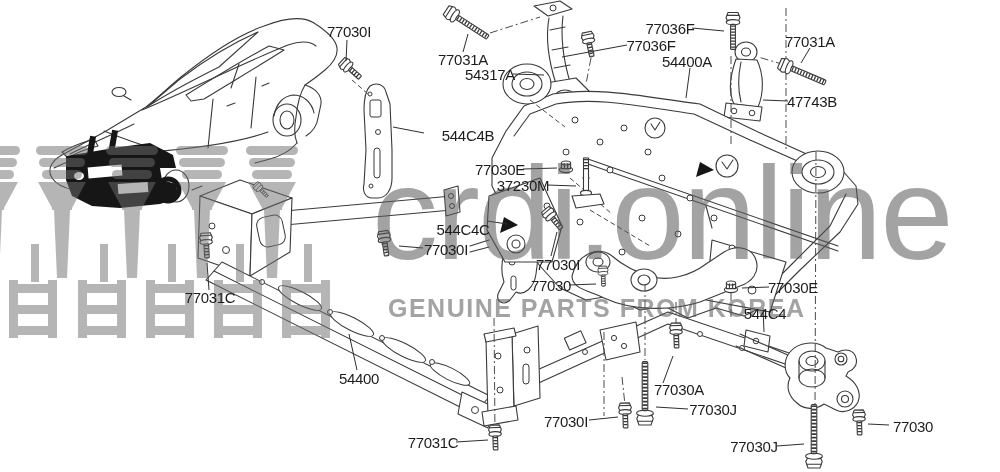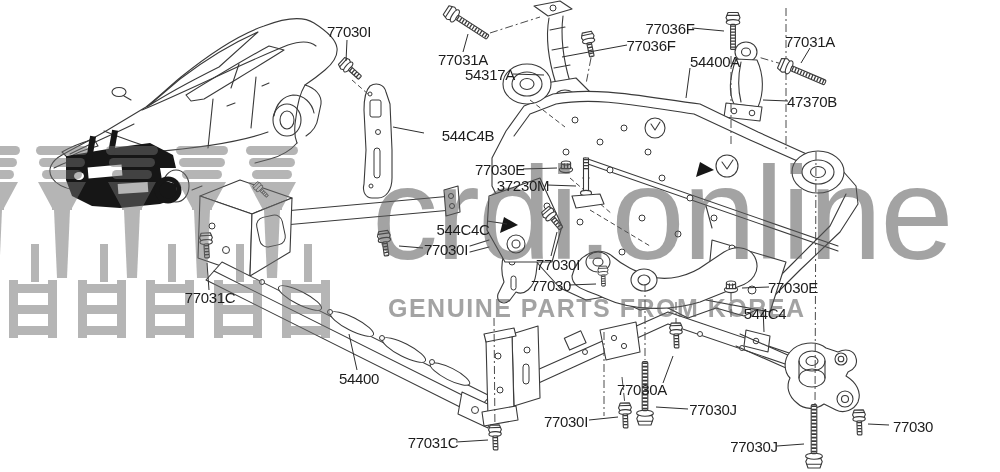--- a/index.html
+++ b/index.html
@@ -379,35 +379,35 @@
 
   <div class="wm wm-brand">crdi.online</div>
   <div class="wm wm-tag">GENUINE PARTS FROM KOREA</div>
 
   <div>
     <span class="plabel" style="left:349px;top:31px">77030I</span>
     <span class="plabel" style="left:463px;top:59px">77031A</span>
     <span class="plabel" style="left:490px;top:74px">54317A</span>
     <span class="plabel" style="left:670px;top:28px">77036F</span>
     <span class="plabel" style="left:651px;top:45px">77036F</span>
-    <span class="plabel" style="left:715px;top:61px">54400A</span>
+    <span class="plabel" style="left:687px;top:61px">54400A</span>
     <span class="plabel" style="left:810px;top:41px">77031A</span>
-    <span class="plabel" style="left:812px;top:101px">47370B</span>
+    <span class="plabel" style="left:812px;top:101px">47743B</span>
     <span class="plabel" style="left:468px;top:135px">544C4B</span>
     <span class="plabel" style="left:500px;top:169px">77030E</span>
     <span class="plabel" style="left:523px;top:185px">37230M</span>
     <span class="plabel" style="left:463px;top:229px">544C4C</span>
     <span class="plabel" style="left:446px;top:249px">77030I</span>
     <span class="plabel" style="left:558px;top:264px">77030I</span>
     <span class="plabel" style="left:551px;top:285px">77030</span>
     <span class="plabel" style="left:793px;top:287px">77030E</span>
     <span class="plabel" style="left:765px;top:313px">544C4</span>
     <span class="plabel" style="left:210px;top:297px">77031C</span>
     <span class="plabel" style="left:359px;top:378px">54400</span>
-    <span class="plabel" style="left:642px;top:389px">77030A</span>
+    <span class="plabel" style="left:679px;top:389px">77030A</span>
     <span class="plabel" style="left:713px;top:409px">77030J</span>
     <span class="plabel" style="left:566px;top:421px">77030I</span>
     <span class="plabel" style="left:913px;top:426px">77030</span>
     <span class="plabel" style="left:433px;top:442px">77031C</span>
     <span class="plabel" style="left:754px;top:446px">77030J</span>
   </div>
 
 </div>
 
 </body></html>

